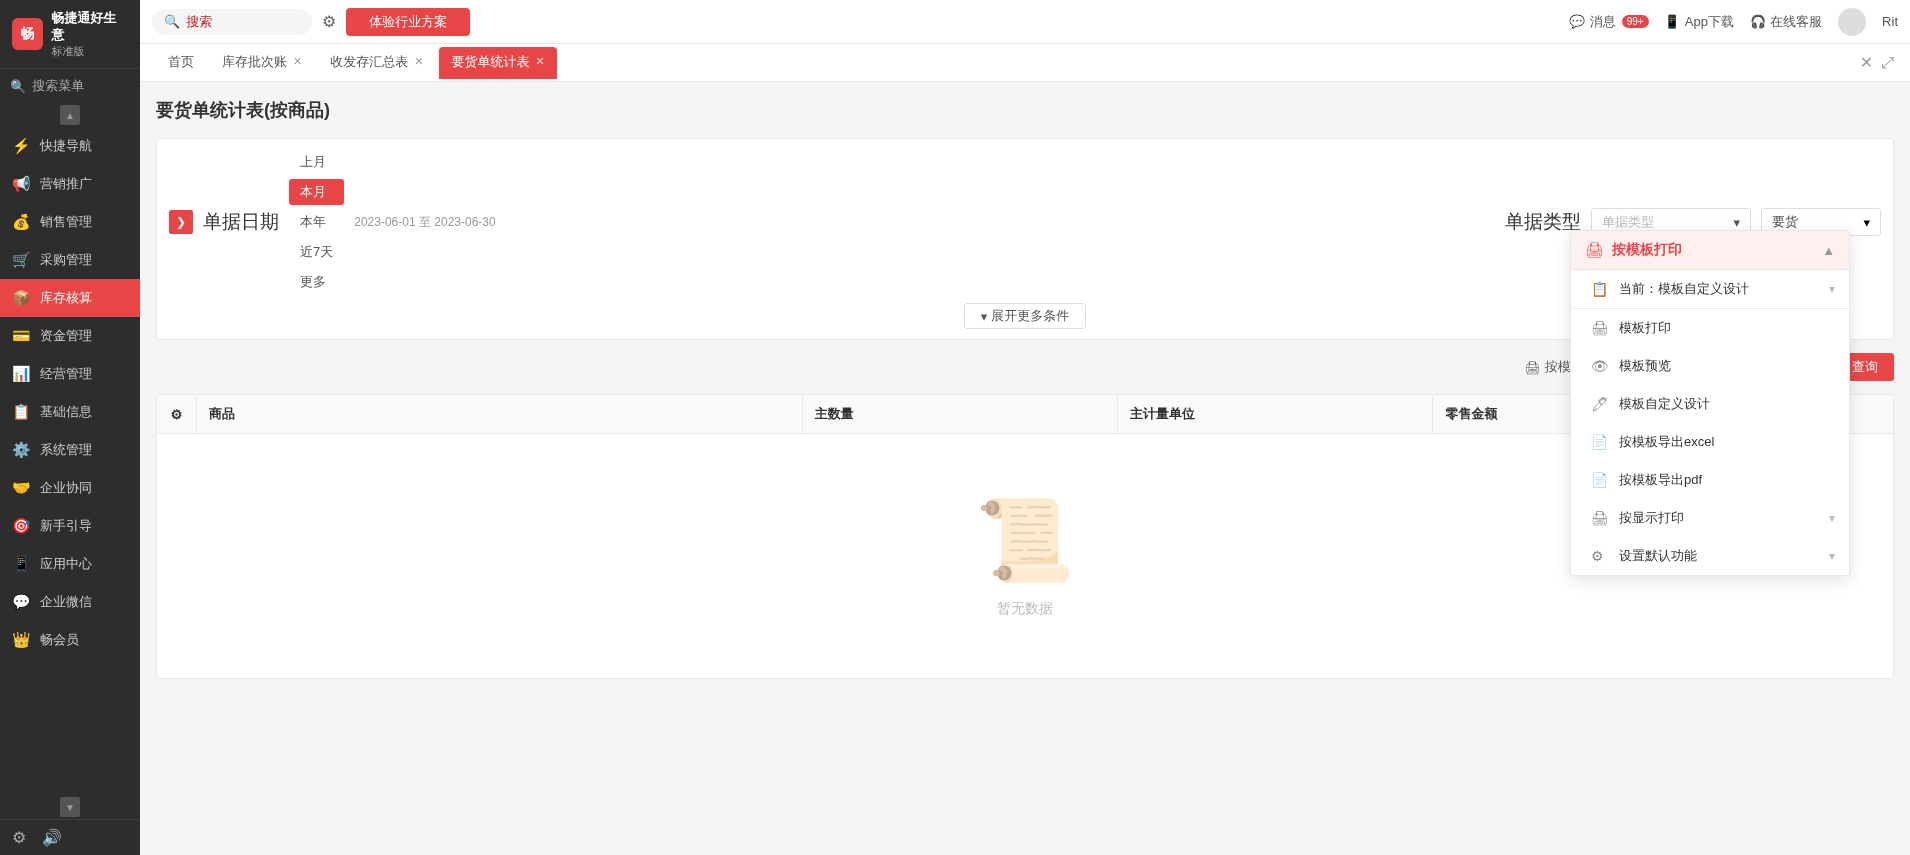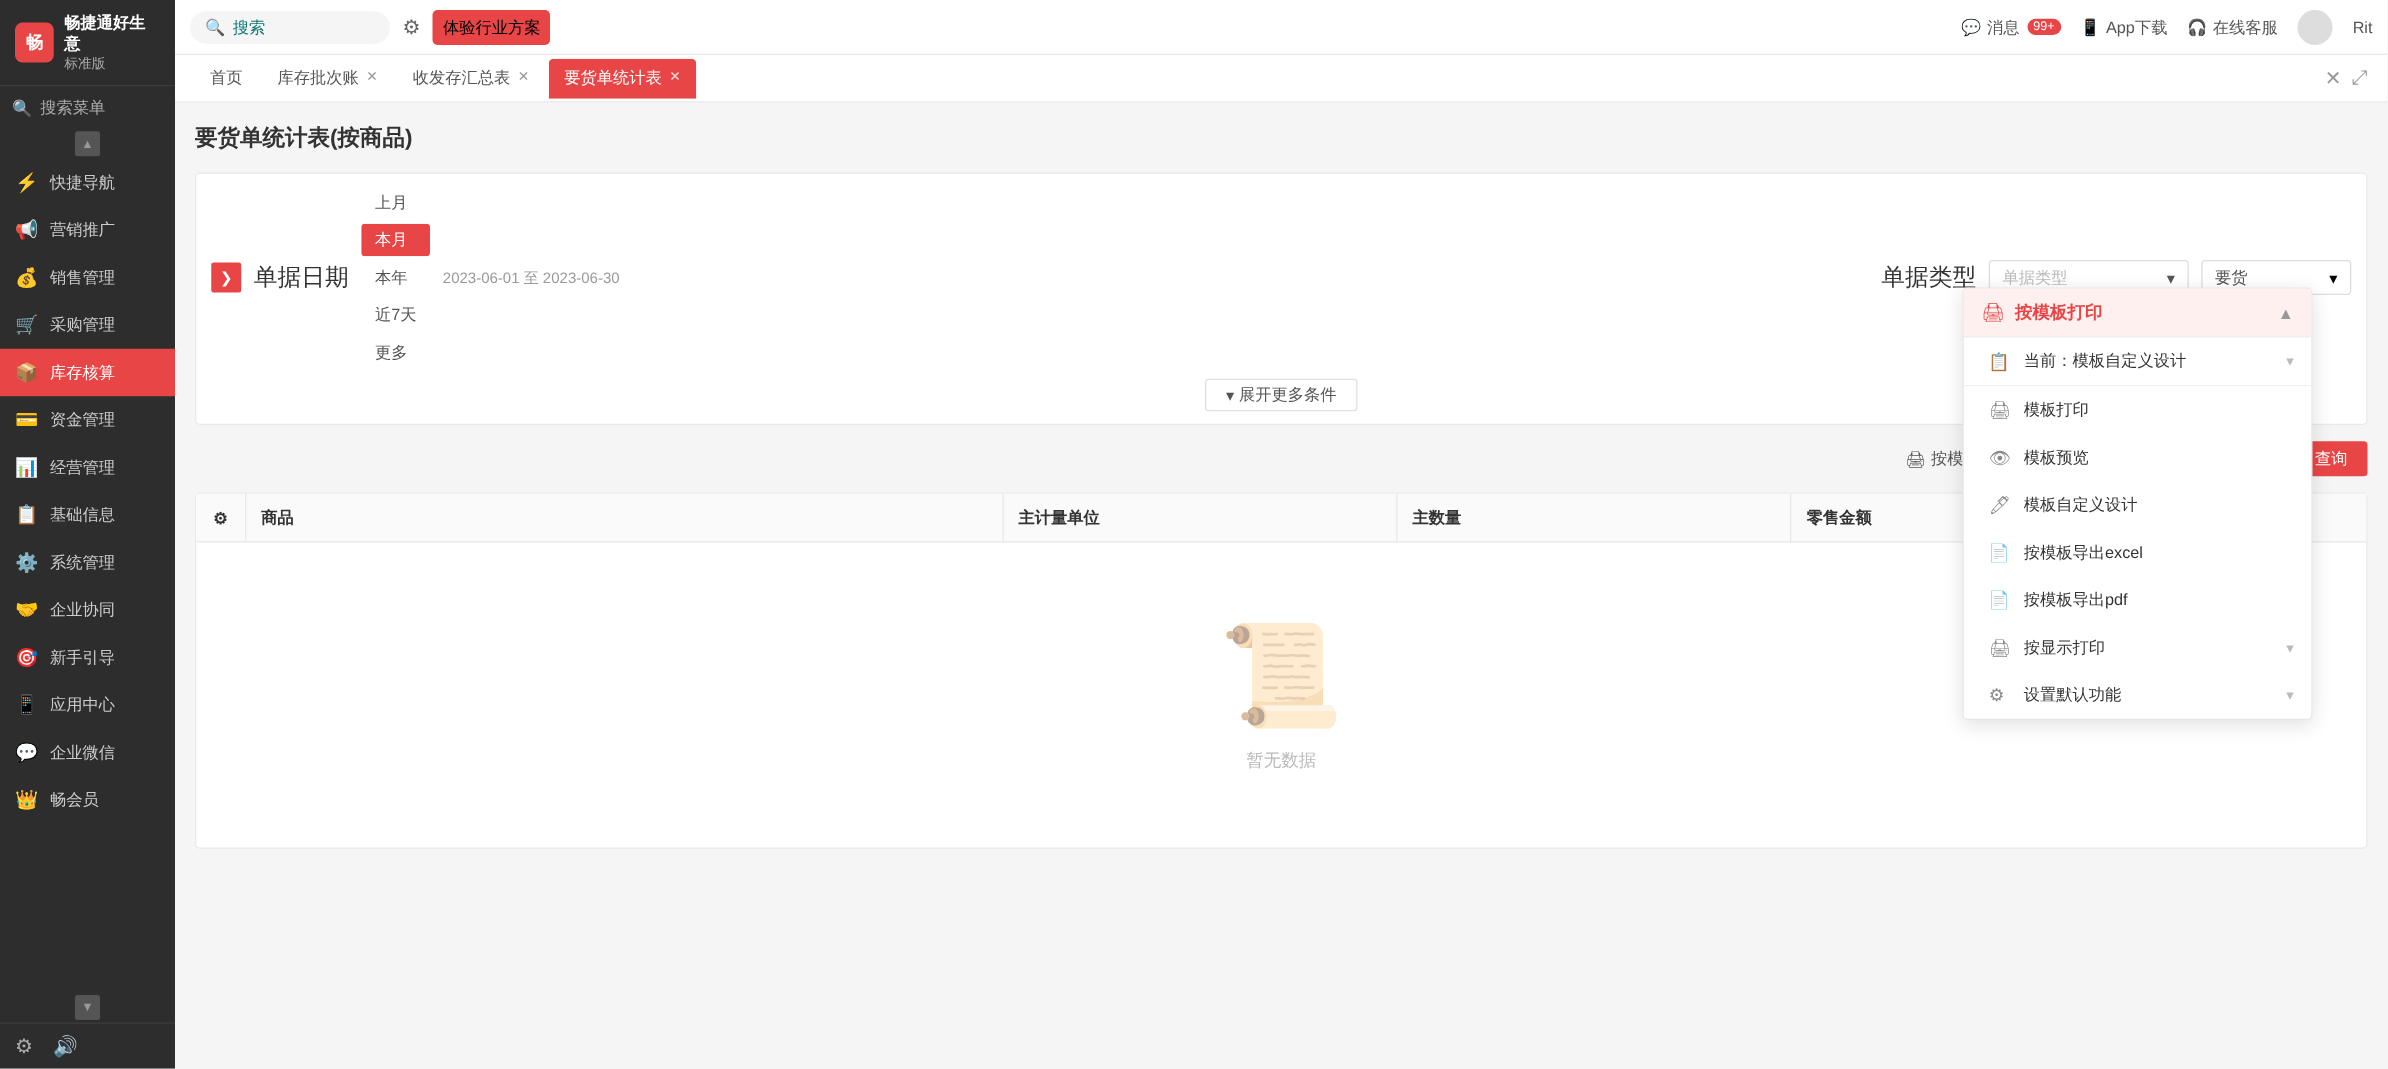--- a/index.html
+++ b/index.html
@@ -80,23 +80,23 @@
       flex-shrink: 0;
     }
     .topbar-search {
       display: flex; align-items: center;
       background: #f5f5f5; border-radius: 14px;
       padding: 4px 12px; gap: 6px; width: 160px;
       color: #999; font-size: 13px;
     }
     .topbar-settings { cursor: pointer; color: #666; font-size: 16px; }
     .trial-btn {
-      background: #e84646; color: #000000;
+      background: #e84646; color: #ffffff;
       border: none; border-radius: 4px;
-      padding: 5px 8px; cursor: pointer; font-size: 13px;
+      padding: 5px 23px; cursor: pointer; font-size: 13px;
     }
     .topbar-right {
       margin-left: auto;
       display: flex; align-items: center; gap: 16px; color: #555;
     }
     .topbar-right-item {
       display: flex; align-items: center; gap: 4px;
       cursor: pointer; font-size: 13px;
     }
     .badge {
@@ -366,21 +366,21 @@
     <span style="cursor:pointer;color:#aaa;font-size:16px;">⚙</span>
     <span style="cursor:pointer;color:#aaa;font-size:16px;">🔊</span>
   </div>
 </div>
 
 <div class="main">
 
   <div class="topbar">
     <div class="topbar-search">
       <span>🔍</span>
-      <span style="color:#0f766e">搜索</span>
+      <span style="color:#b91c1c">搜索</span>
     </div>
     <span class="topbar-settings">⚙</span>
     <button class="trial-btn">体验行业方案</button>
     <div class="topbar-right">
       <div class="topbar-right-item">
         <span>💬</span>
         <span>消息</span>
         <span class="badge">99+</span>
       </div>
       <div class="topbar-right-item">
@@ -472,25 +472,25 @@
         <button class="btn-primary">查询</button>
       </div>
     </div>
 
     <div class="table-container">
       <div class="table-header">
         <div class="th th-settings">⚙</div>
         <div class="th th-product">
           <span>商品</span>
         </div>
+        <div class="th th-qty">
+          <span>主数量</span>
+        </div>
         <div class="th th-unit">
           <span>主计量单位</span>
-        </div>
-        <div class="th th-qty">
-          <span>主数量</span>
         </div>
         <div class="th th-amount">
           <span>零售金额</span>
         </div>
       </div>
 
       <div class="empty-state">
         <div class="empty-icon">📜</div>
         <div class="empty-text">暂无数据</div>
       </div>

